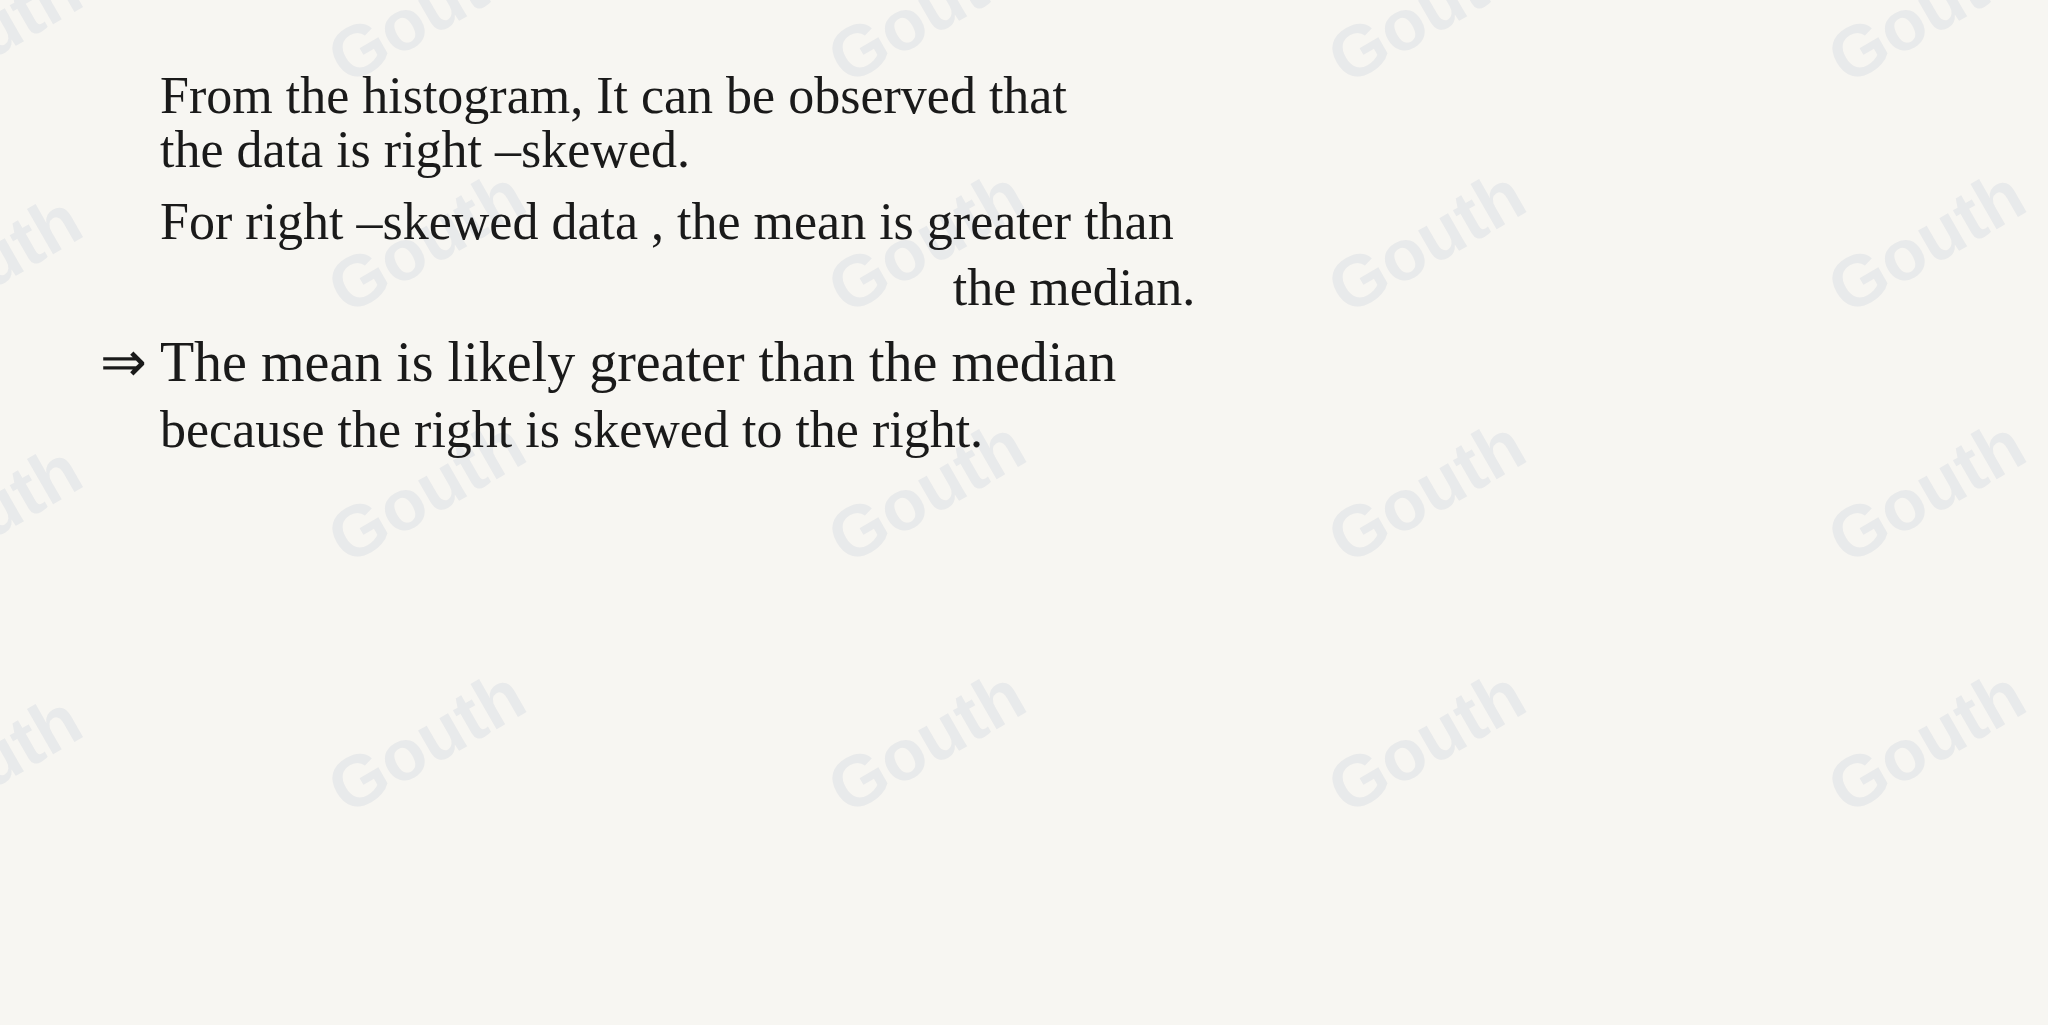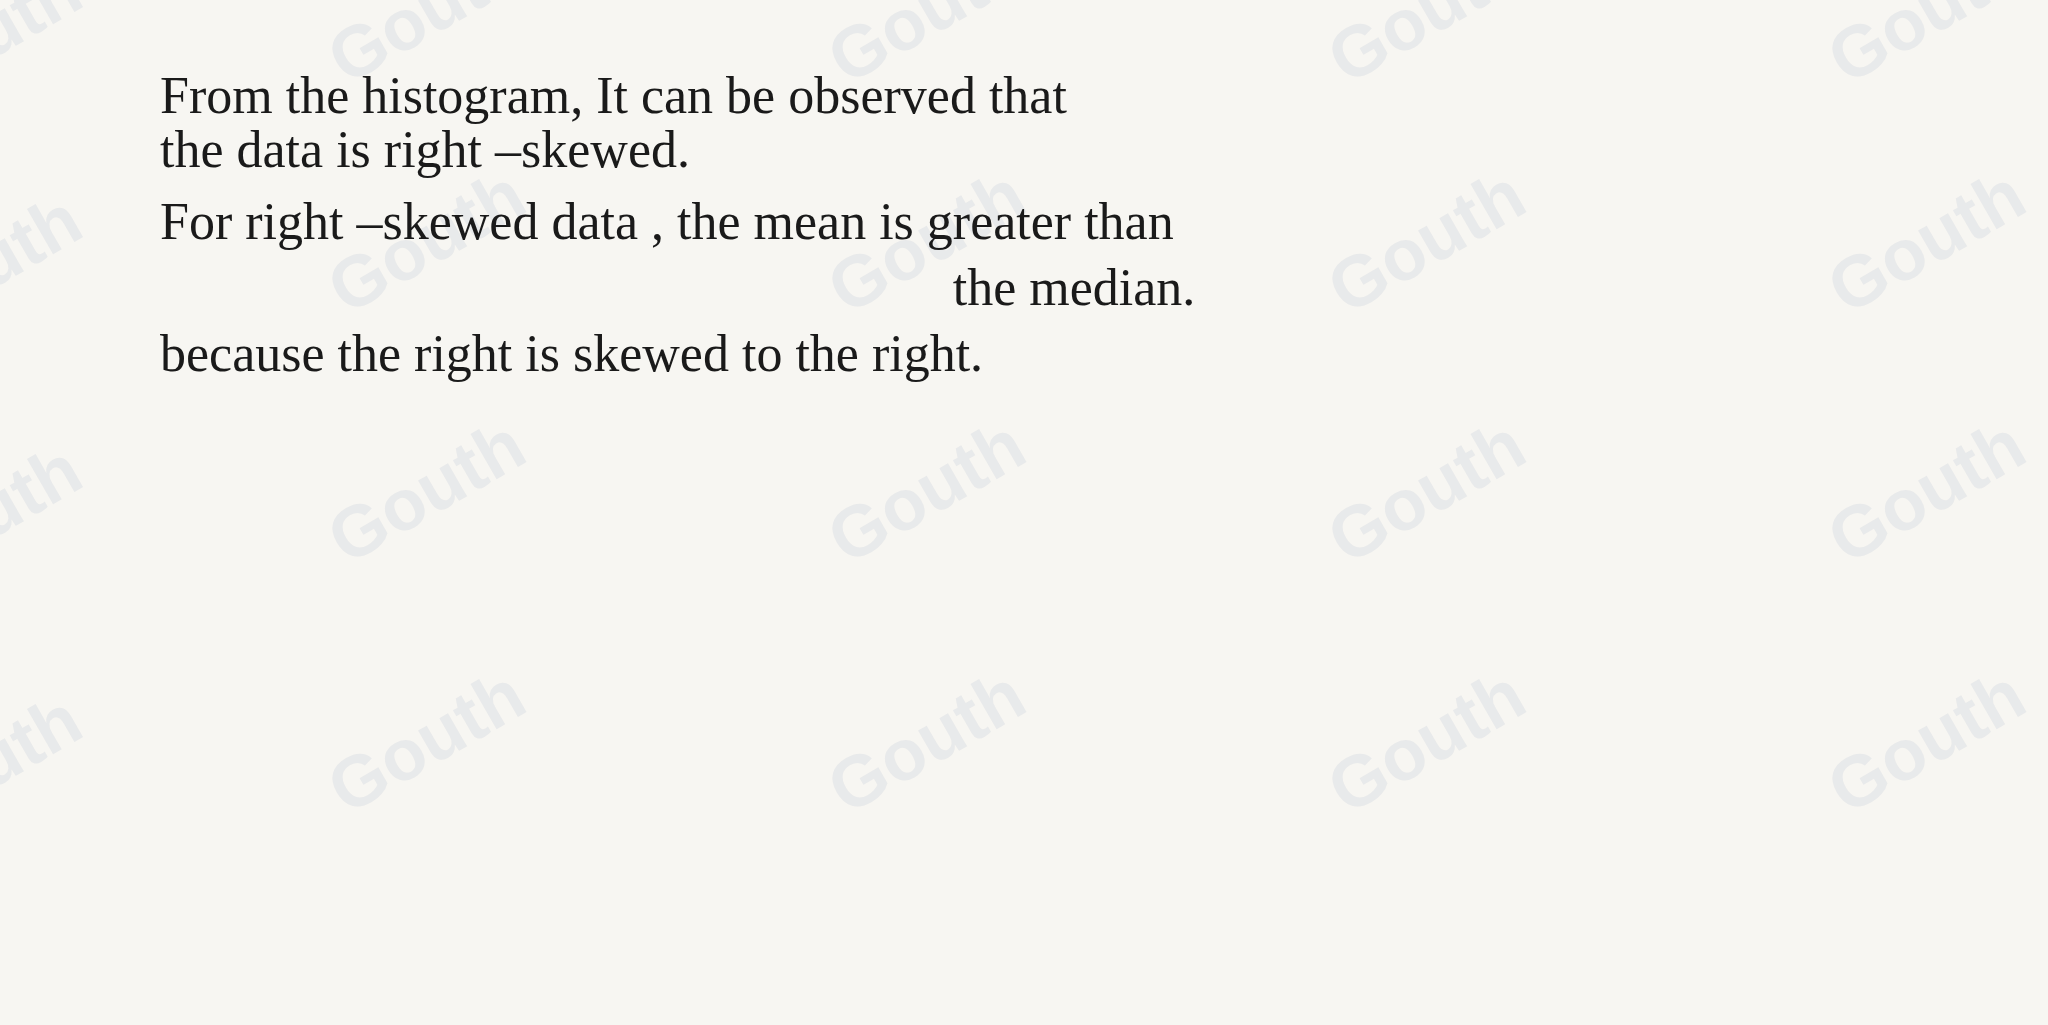--- a/index.html
+++ b/index.html
@@ -127,16 +127,17 @@
 
   <div class="handwritten-line line1">From the histogram, It can be observed that</div>
 
   <div class="handwritten-line line2">the   data  is  right –skewed.</div>
 
   <div class="handwritten-line line3">For  right –skewed data , the mean is  greater than</div>
 
   <div class="handwritten-line line4">the  median.</div>
 
 
+  <div class="handwritten-line line6">⇒ The mean is  likely  greater than the median</div>
 
   <div class="handwritten-line line7">because  the  right  is  skewed  to  the  right.</div>
 
 </div>
 
 </body></html>

